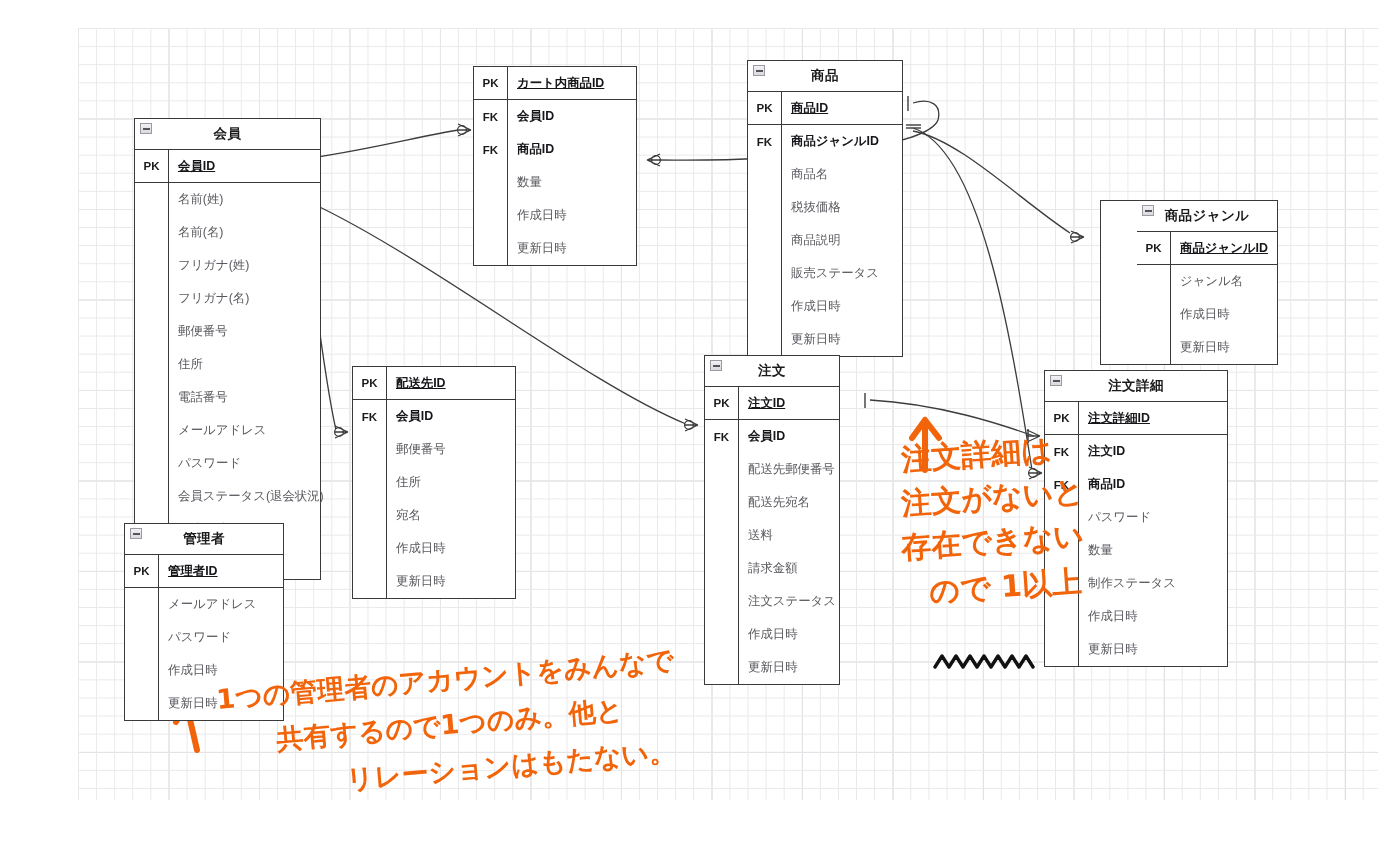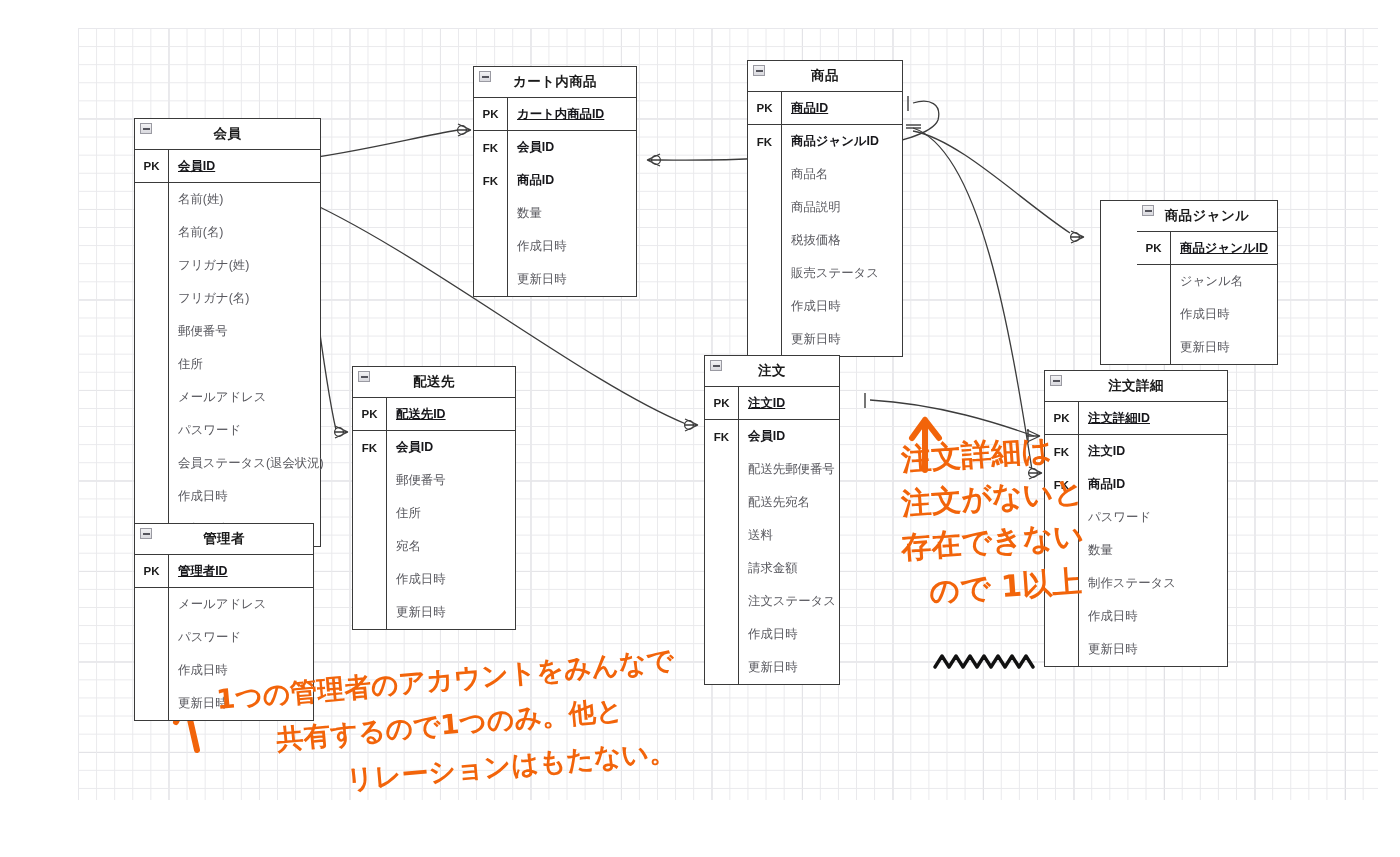--- a/index.html
+++ b/index.html
@@ -155,40 +155,44 @@
     <div class="attr">
       <span class="key-col blank"></span>
       <span class="attr-name">郵便番号</span>
     </div>
     <div class="attr">
       <span class="key-col blank"></span>
       <span class="attr-name">住所</span>
     </div>
     <div class="attr">
       <span class="key-col blank"></span>
+      <span class="attr-name">電話番号</span>
+    </div>
+    <div class="attr">
+      <span class="key-col blank"></span>
       <span class="attr-name">メールアドレス</span>
     </div>
     <div class="attr">
       <span class="key-col blank"></span>
       <span class="attr-name">パスワード</span>
     </div>
     <div class="attr">
       <span class="key-col blank"></span>
       <span class="attr-name">会員ステータス(退会状況)</span>
     </div>
     <div class="attr">
       <span class="key-col blank"></span>
       <span class="attr-name">作成日時</span>
     </div>
     <div class="attr">
       <span class="key-col blank"></span>
       <span class="attr-name">更新日時</span>
     </div>
   </div>
-<div class="entity" style="left: 134px; top: 523px; width: 180px; text-align: right;">
+<div class="entity" style="left: 124px; top: 523px; width: 160px; text-align: right;">
     <div class="ent-head">
       <span class="collapse-icon">
         <i></i>
       </span>
       <span class="ent-title">管理者</span>
     </div>
     <div class="attr is-pk pk-sep">
       <span class="key-col">PK</span>
       <span class="attr-name">管理者ID</span>
     </div>
@@ -203,26 +207,20 @@
     <div class="attr">
       <span class="key-col blank"></span>
       <span class="attr-name">作成日時</span>
     </div>
     <div class="attr">
       <span class="key-col blank"></span>
       <span class="attr-name">更新日時</span>
     </div>
   </div>
 <div class="entity" style="left: 473px; top: 66px; width: 164px;">
-    <div class="ent-head">
-      <span class="collapse-icon">
-        <i></i>
-      </span>
-      <span class="ent-title">カート内商品</span>
-    </div>
     <div class="attr is-pk pk-sep">
       <span class="key-col">PK</span>
       <span class="attr-name">カート内商品ID</span>
     </div>
     <div class="attr is-fk">
       <span class="key-col">FK</span>
       <span class="attr-name">会員ID</span>
     </div>
     <div class="attr is-fk">
       <span class="key-col">FK</span>
@@ -235,26 +233,20 @@
     <div class="attr">
       <span class="key-col blank"></span>
       <span class="attr-name">作成日時</span>
     </div>
     <div class="attr">
       <span class="key-col blank"></span>
       <span class="attr-name">更新日時</span>
     </div>
   </div>
 <div class="entity" style="left: 352px; top: 366px; width: 164px;">
-    <div class="ent-head">
-      <span class="collapse-icon">
-        <i></i>
-      </span>
-      <span class="ent-title">配送先</span>
-    </div>
     <div class="attr is-pk pk-sep">
       <span class="key-col">PK</span>
       <span class="attr-name">配送先ID</span>
     </div>
     <div class="attr is-fk">
       <span class="key-col">FK</span>
       <span class="attr-name">会員ID</span>
     </div>
     <div class="attr">
       <span class="key-col blank"></span>
@@ -291,25 +283,25 @@
     <div class="attr is-fk">
       <span class="key-col">FK</span>
       <span class="attr-name">商品ジャンルID</span>
     </div>
     <div class="attr">
       <span class="key-col blank"></span>
       <span class="attr-name">商品名</span>
     </div>
     <div class="attr">
       <span class="key-col blank"></span>
+      <span class="attr-name">税抜価格</span>
+    </div>
+    <div class="attr">
+      <span class="key-col blank"></span>
       <span class="attr-name">商品説明</span>
-    </div>
-    <div class="attr">
-      <span class="key-col blank"></span>
-      <span class="attr-name">税抜価格</span>
     </div>
     <div class="attr">
       <span class="key-col blank"></span>
       <span class="attr-name">販売ステータス</span>
     </div>
     <div class="attr">
       <span class="key-col blank"></span>
       <span class="attr-name">作成日時</span>
     </div>
     <div class="attr">

